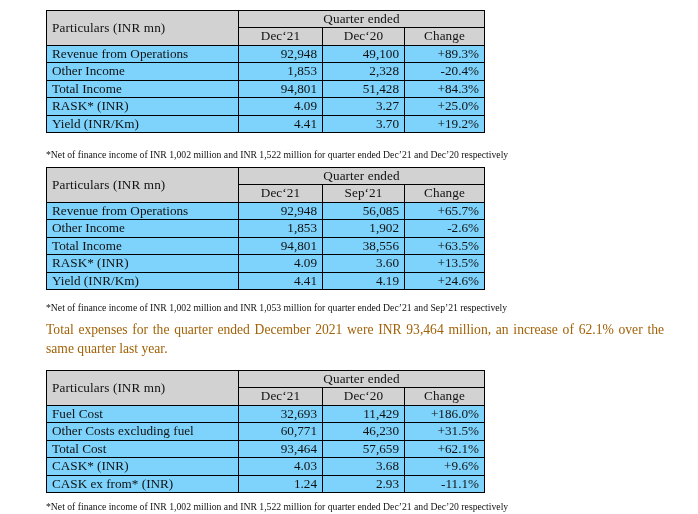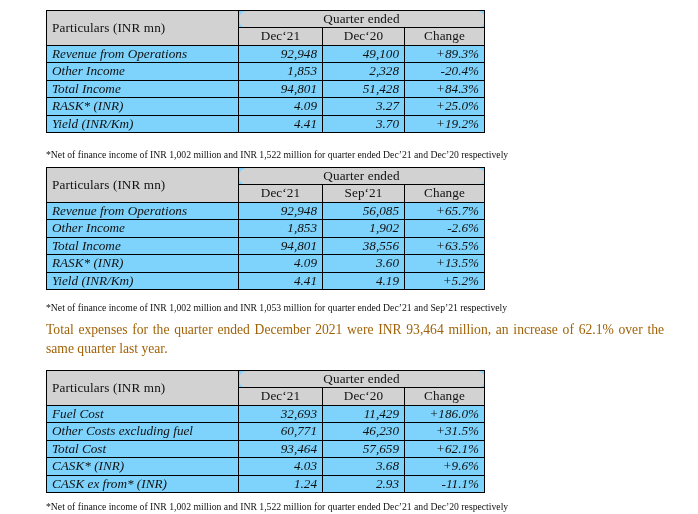--- a/index.html
+++ b/index.html
@@ -53,25 +53,23 @@
     font-size: 13.4px;
     letter-spacing: 0.1px;
   }
   th.particulars {
     text-align: left;
     padding-left: 7px;
     font-size: 13.6px;
   }
   th.qend {
     font-size: 13.8px;
-    border-radius: 8px;
   }
   tbody td {
     height: 17.6px;
-    font-style: italic;
   }
   td.label {
     text-align: left;
     padding-left: 7px;
     padding-right: 2px;
   }
   td.num {
     text-align: right;
     padding-right: 7px;
   }
@@ -206,21 +204,21 @@
         <tr>
           <td class="label">RASK* (INR)</td>
           <td class="num">4.09</td>
           <td class="num">3.60</td>
           <td class="num">+13.5%</td>
         </tr>
         <tr>
           <td class="label">Yield (INR/Km)</td>
           <td class="num">4.41</td>
           <td class="num">4.19</td>
-          <td class="num">+5.2%</td>
+          <td class="num">+24.6%</td>
         </tr>
       </tbody>
     </table>
   </div>
 
   <div class="footnote" id="footnote-qoq">*Net of finance income of INR 1,002 million and INR 1,053 million for quarter ended Dec’21 and Sep’21 respectively</div>
 
   <div class="para" id="paragraph-expenses">Total expenses for the quarter ended December 2021 were INR 93,464 million, an increase of 62.1% over the same quarter last year.</div>
 
   <div class="block" id="table-cost-yoy">

